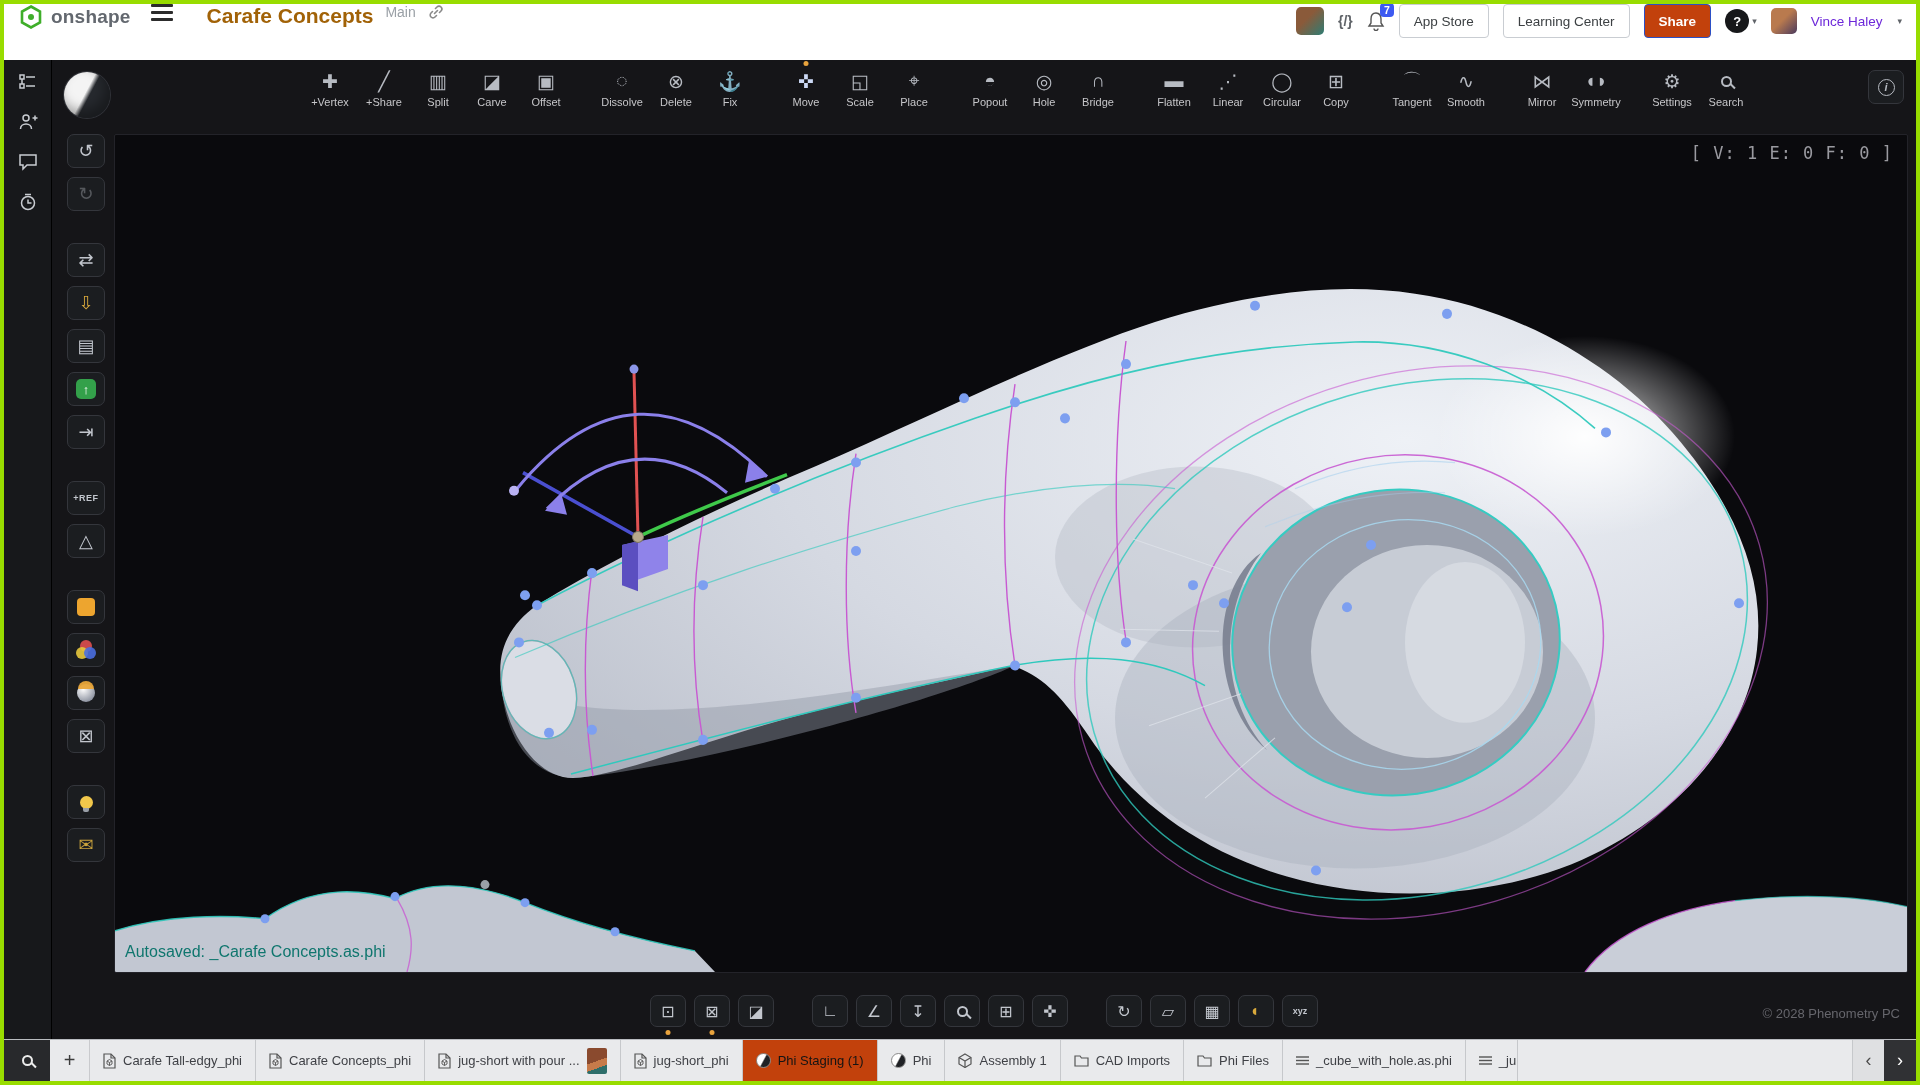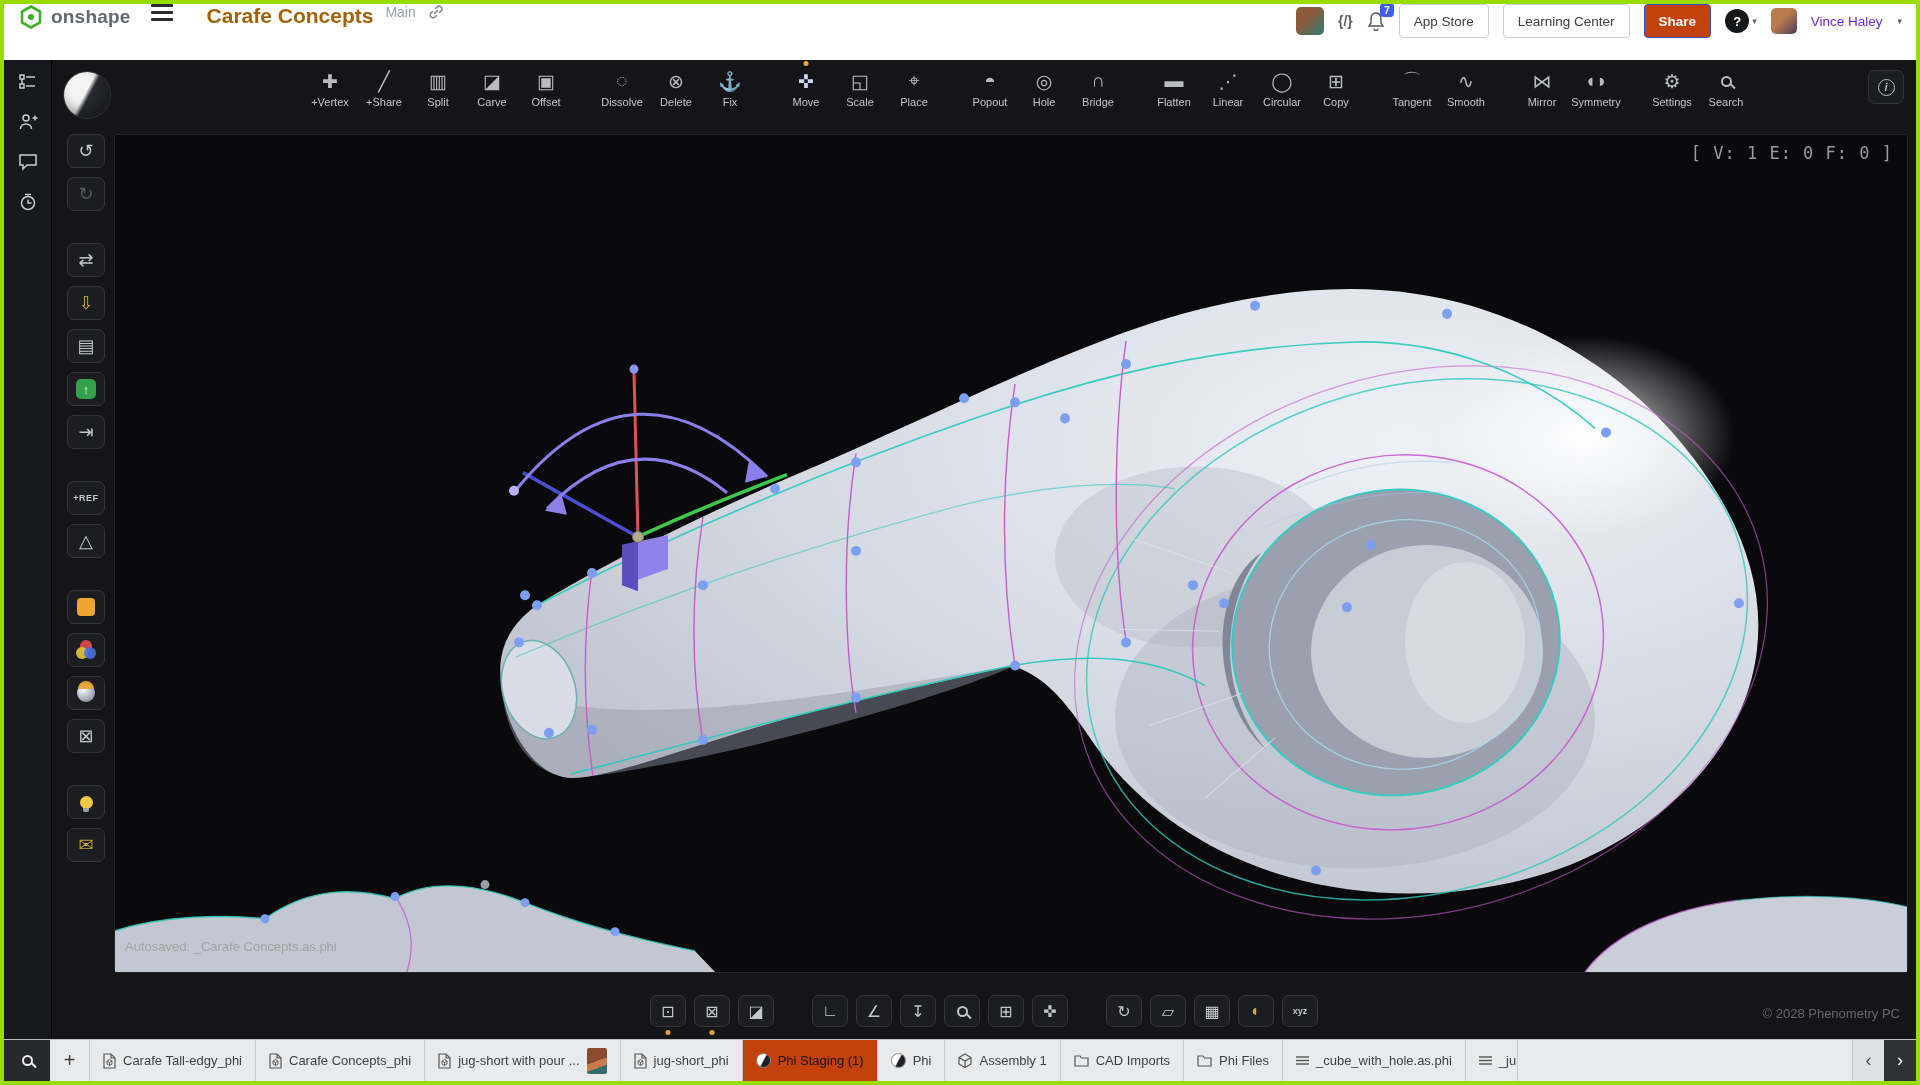--- a/index.html
+++ b/index.html
@@ -53,21 +53,21 @@
 .ticon{height:26px;display:flex;align-items:center;justify-content:center;font-size:19px;color:#b7bbc2}
 .titem.active .ticon{color:#ccd9f5}
 .tlabel{font-size:11px;color:#c6c6c9}
 .hotdot{position:absolute;top:-7px;left:50%;transform:translateX(-50%);width:5px;height:5px;border-radius:50%;background:#e8a33d}
 .infobtn{position:absolute;right:12px;top:10px;width:36px;height:34px;border:1px solid #34363c;border-radius:7px;background:#1b1d20;display:flex;align-items:center;justify-content:center;cursor:pointer}
 .icircle{width:17px;height:17px;border:1.5px solid #b7bbc2;border-radius:50%;font-size:11px;font-style:italic;font-weight:700;color:#b7bbc2;display:flex;align-items:center;justify-content:center}
 
 .viewport{position:absolute;left:62px;top:74px;right:8px;bottom:66px;background:#0a0a0d;border:1px solid #232329;border-radius:2px;overflow:hidden}
 .viewport svg{position:absolute;inset:0;width:100%;height:100%}
 .counts{position:absolute;top:8px;right:14px;font-family:"DejaVu Sans Mono",monospace;font-size:17px;color:#9a9aa0;letter-spacing:1px}
-.autosave{position:absolute;left:10px;bottom:18px;font-size:13px;color:#a3a3a3}
+.autosave{position:absolute;left:10px;bottom:11px;font-size:16px;color:#0f766e}
 
 .bottom-toolbar{position:absolute;left:50%;bottom:12px;transform:translateX(-50%);display:flex;gap:8px;align-items:flex-start}
 .bgap{width:22px}
 .bbtn{width:36px;height:32px;border:1px solid #34363c;border-radius:7px;background:#1b1d20;color:#c2c6cd;display:flex;align-items:center;justify-content:center;font-size:16px;cursor:pointer;position:relative}
 .bdot{position:absolute;bottom:-9px;left:50%;transform:translateX(-50%);width:5px;height:5px;border-radius:50%;background:#e8a33d}
 .xyz{font-size:9px;font-weight:700;color:#c2c6cd}
 .copyright{position:absolute;right:16px;bottom:18px;font-size:13px;color:#66666c}
 
 .tabbar{height:42px;background:#e9eaec;border-top:1px solid #b9bcc0;display:flex;align-items:stretch;flex:0 0 auto}
 .tabsearch{width:46px;background:#28292c;display:flex;align-items:center;justify-content:center;color:#ececec;cursor:pointer}

